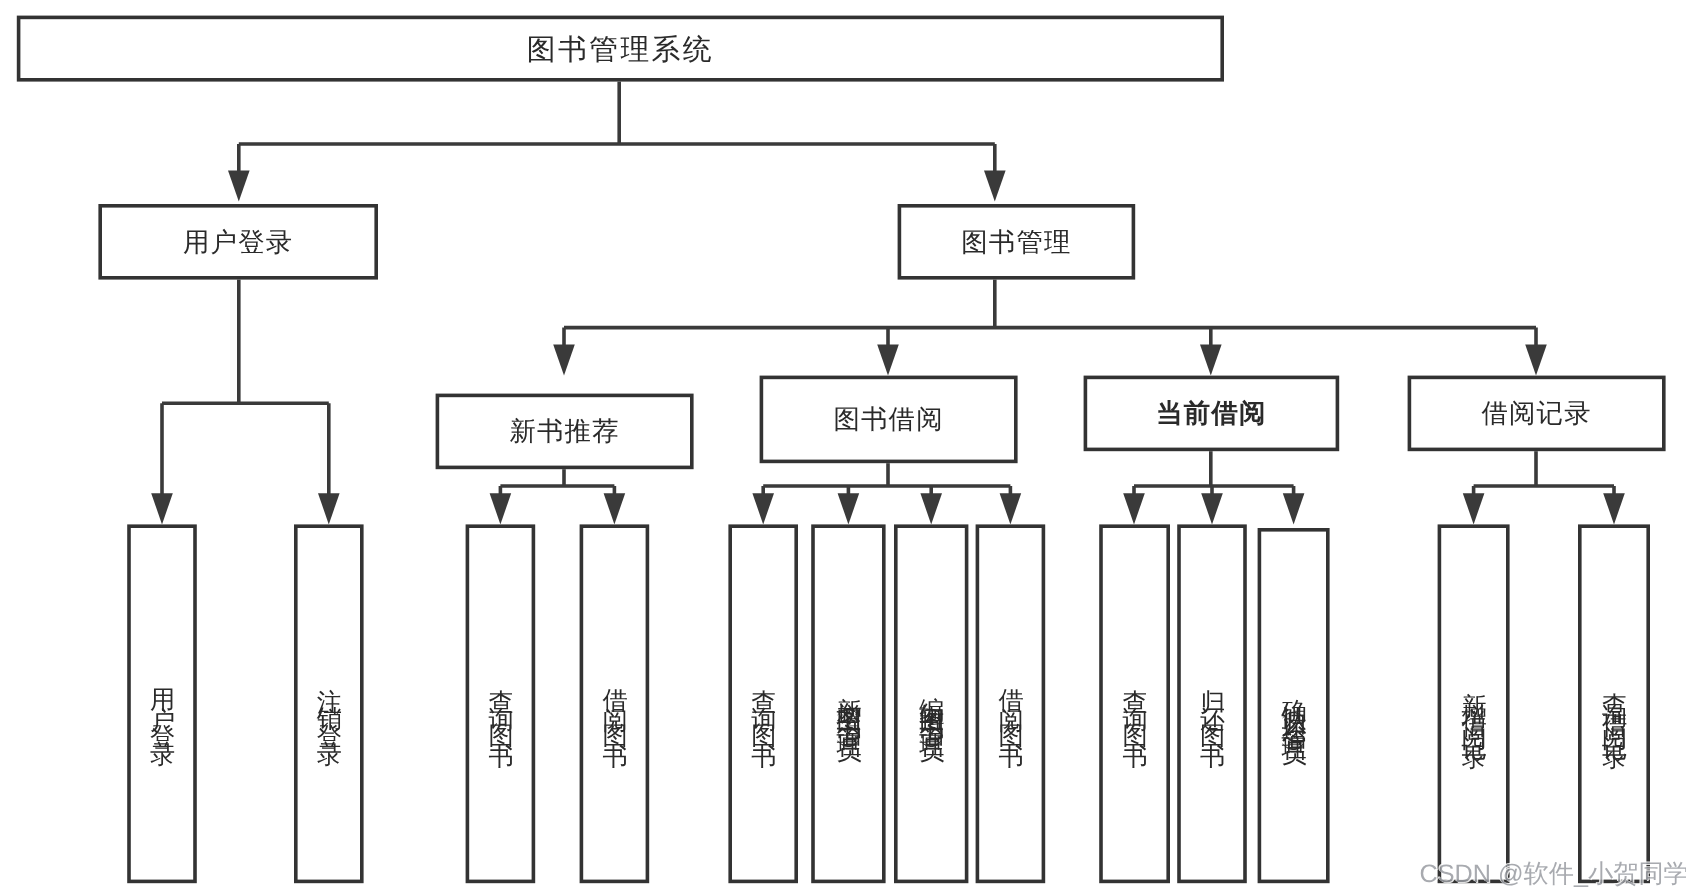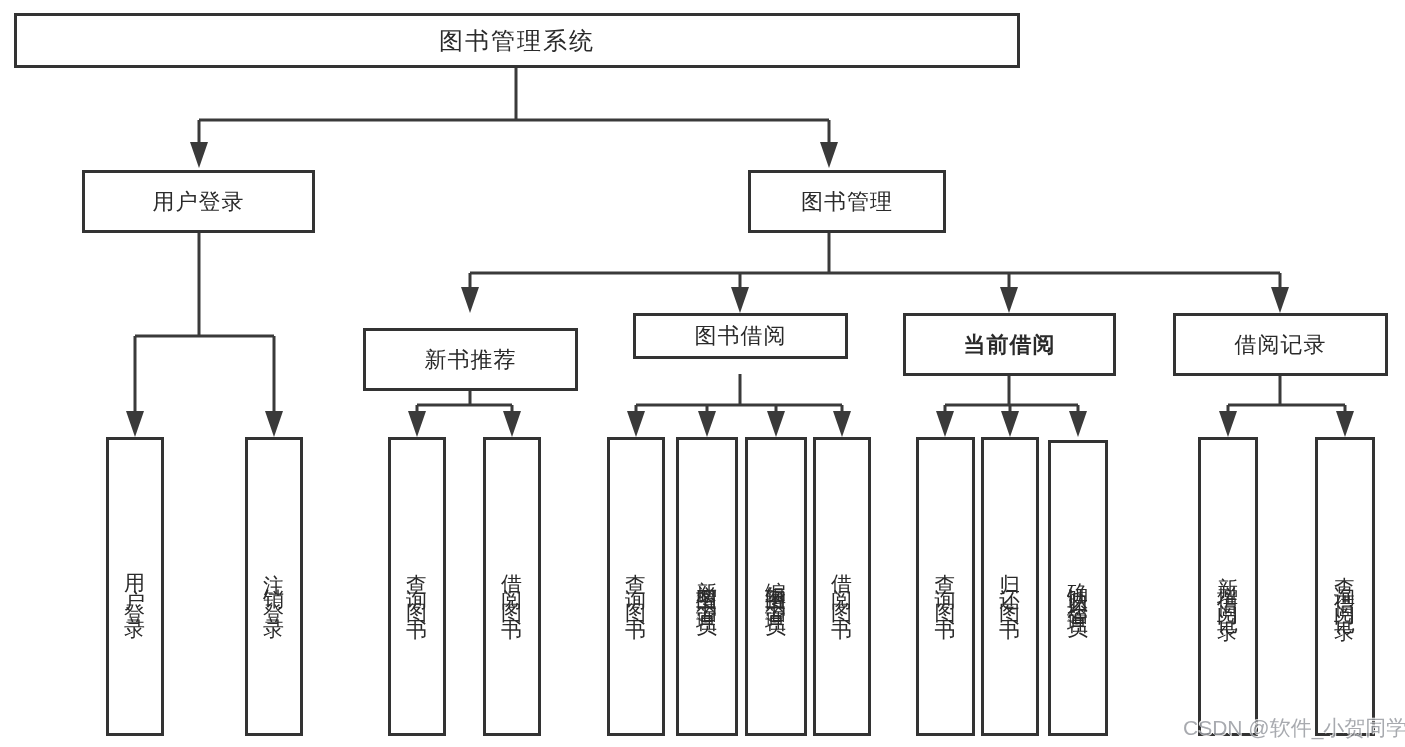--- a/index.html
+++ b/index.html
@@ -101,21 +101,21 @@
   <div class="node h-node" style="left:82px;top:170px;width:233px;height:63px;">
     <span>用户登录</span>
   </div>
   <div class="node h-node" style="left:748px;top:170px;width:198px;height:63px;">
     <span>图书管理</span>
   </div>
 
   <div class="node h-node" style="left:363px;top:313px;width:215px;height:63px;margin-top:15px;">
     <span>新书推荐</span>
   </div>
-  <div class="node h-node" style="left:633px;top:313px;width:215px;height:46px;">
+  <div class="node h-node" style="left:633px;top:313px;width:215px;height:73px;">
     <span>图书借阅</span>
   </div>
   <div class="node h-node" style="left:903px;top:313px;width:213px;height:63px;font-weight:bold;">
     <span>当前借阅</span>
   </div>
   <div class="node h-node" style="left:1173px;top:313px;width:215px;height:63px;">
     <span>借阅记录</span>
   </div>
 
   <div class="node v-node ls4" style="left:106px;top:437px;width:58px;height:299px;">

